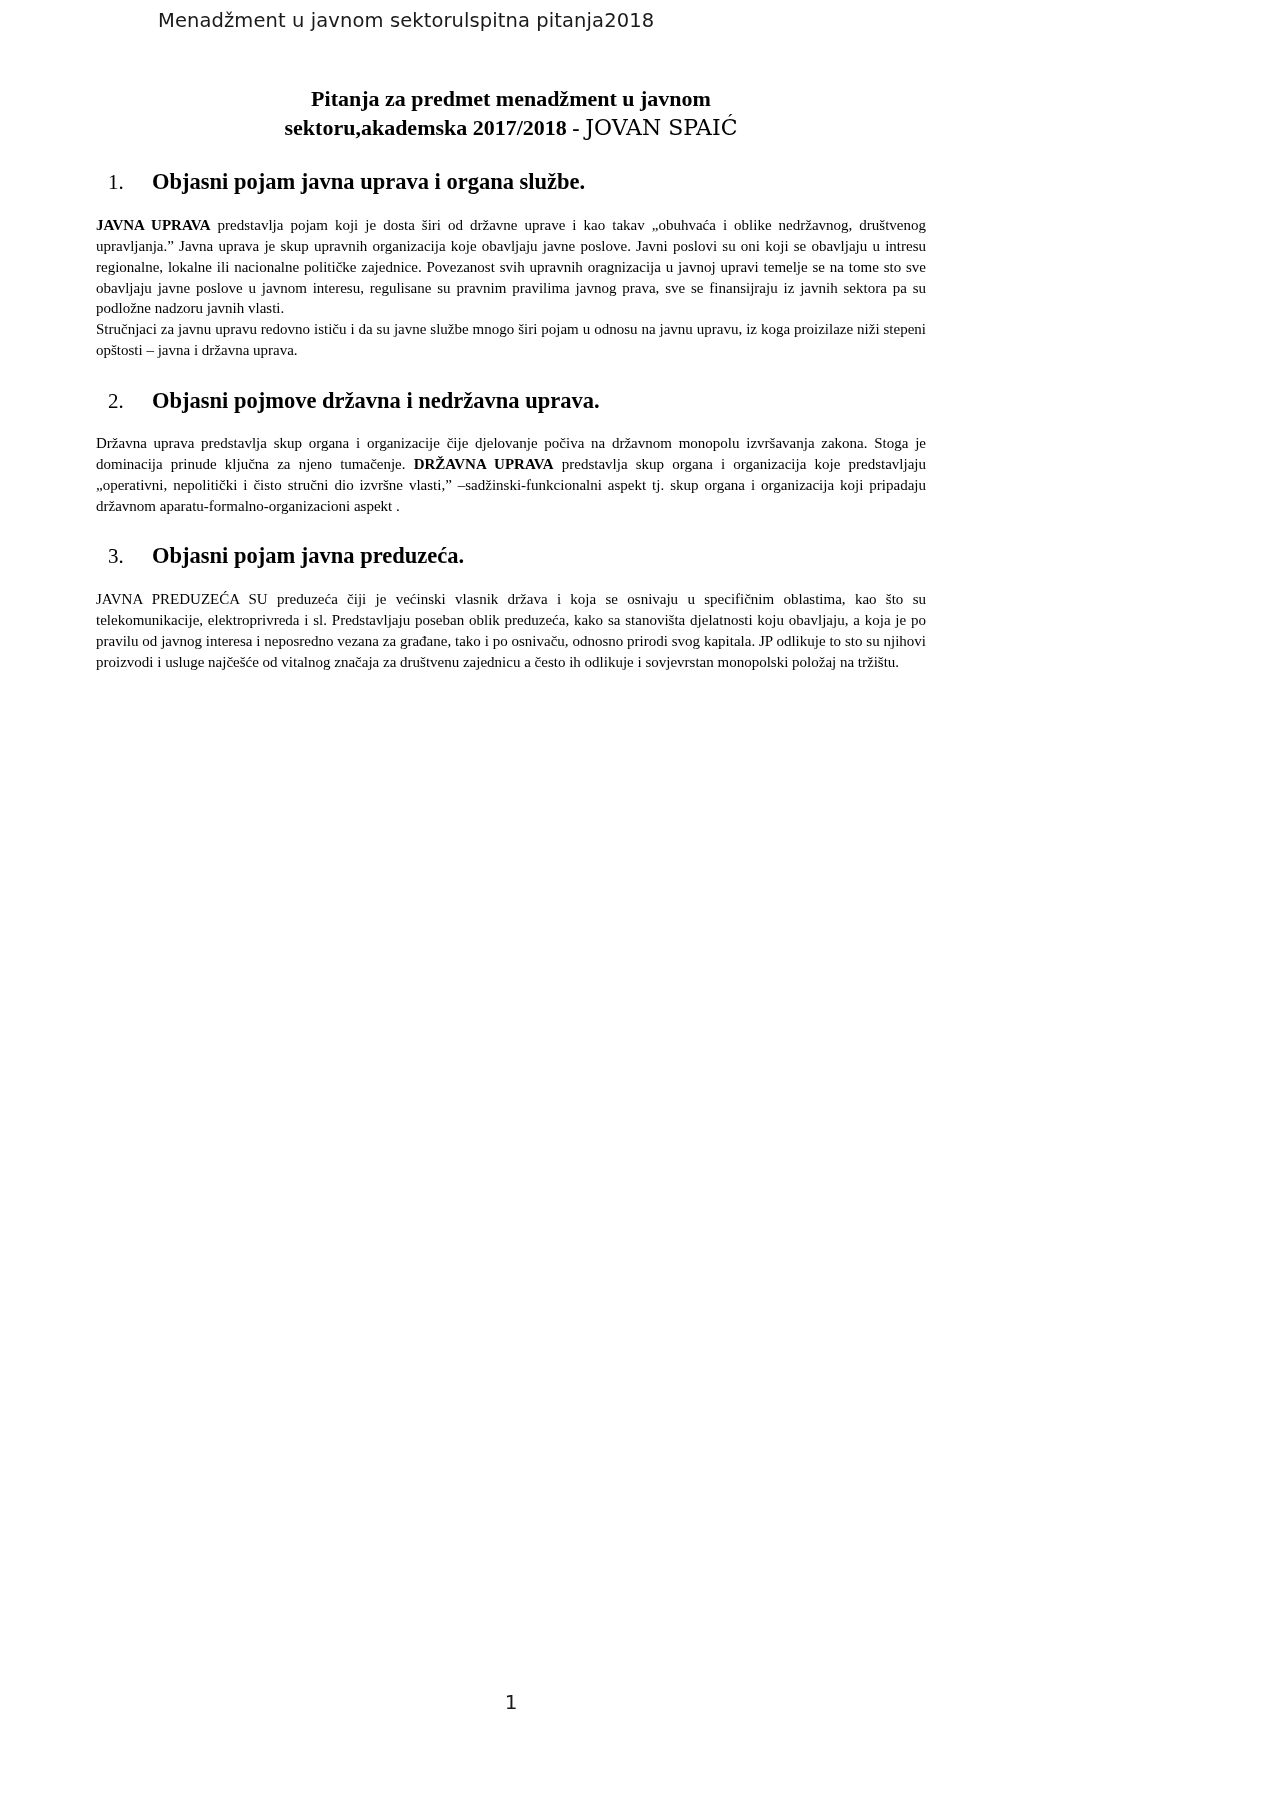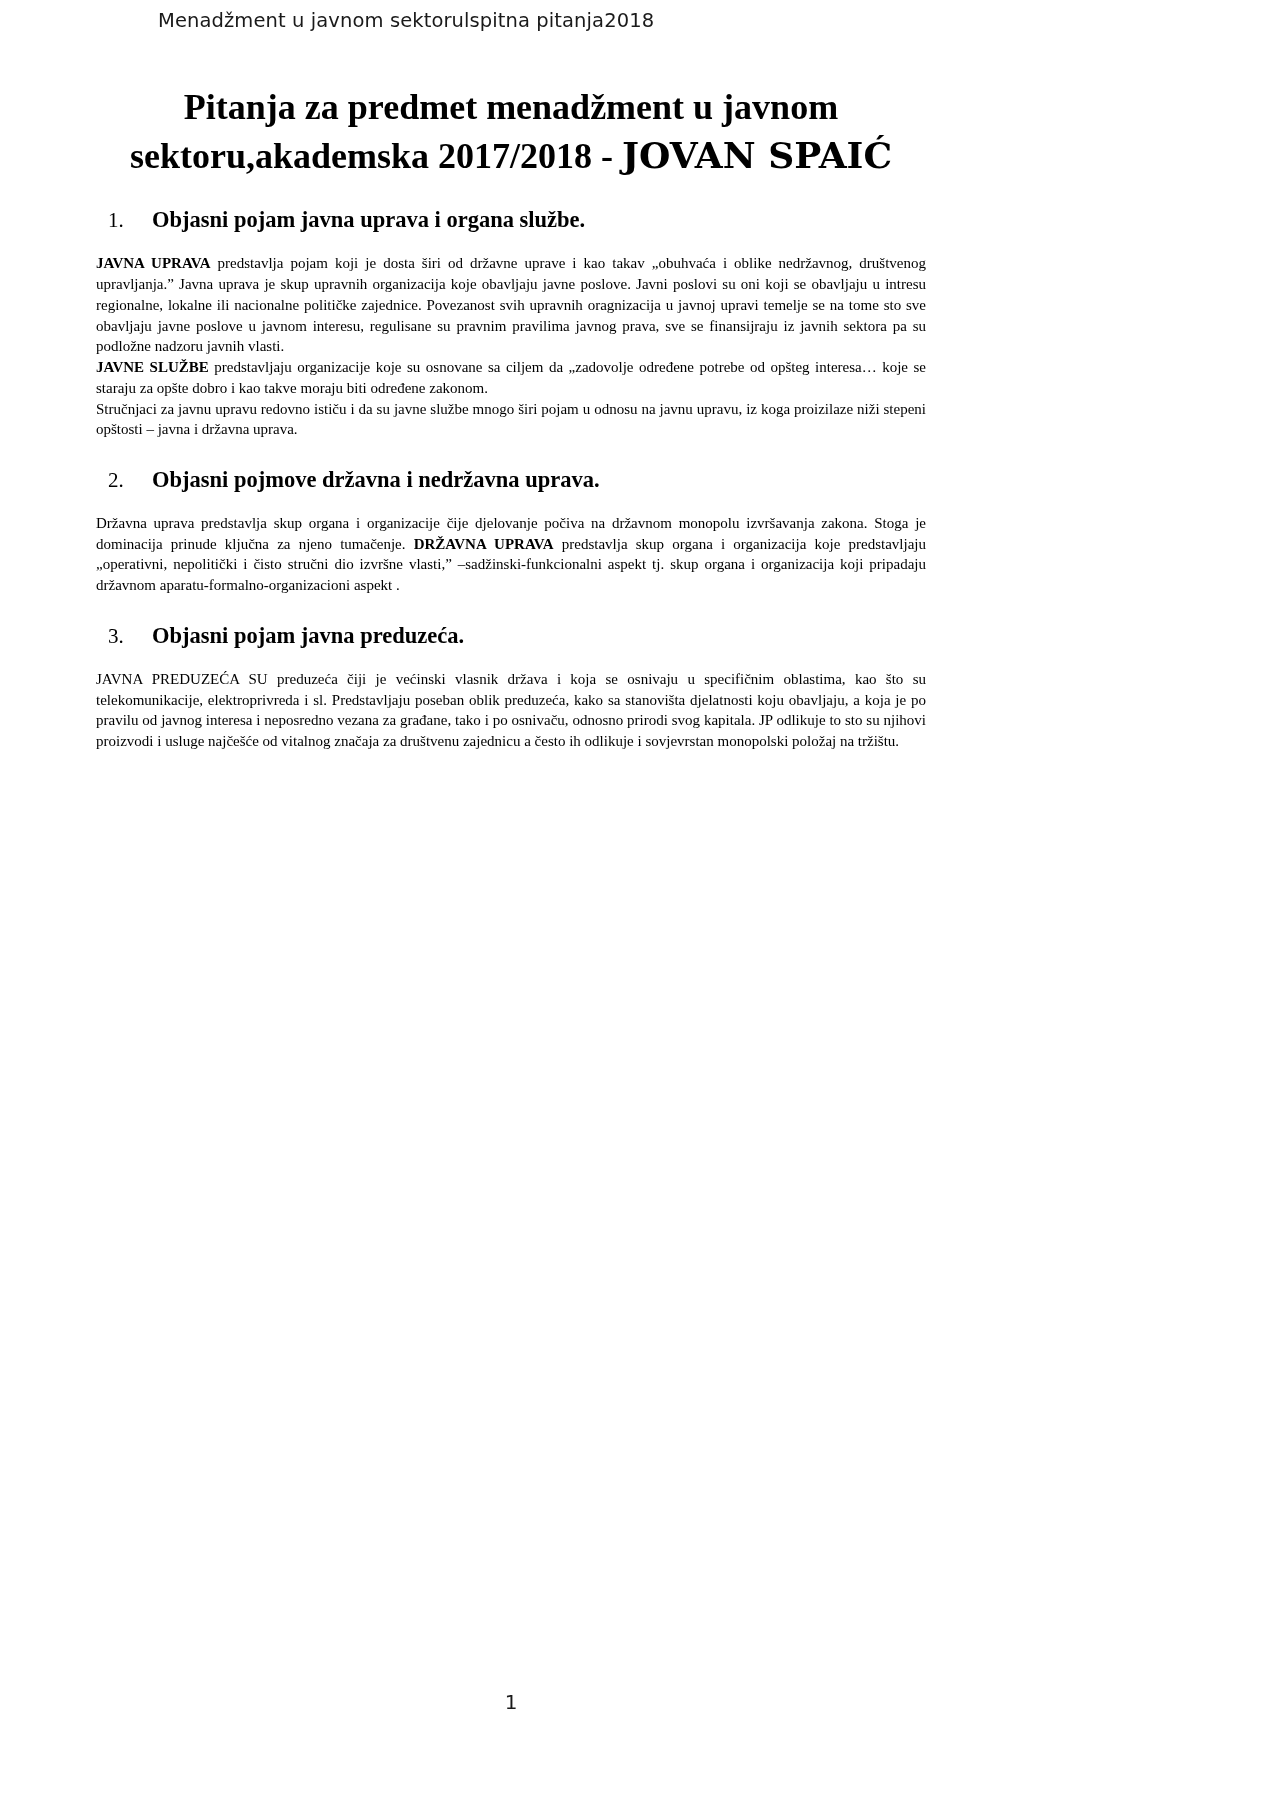--- a/index.html
+++ b/index.html
@@ -34,30 +34,30 @@
   
   .content {
     margin: 0 auto;
     width: 830px;
     padding-top: 52px;
   }
   
   .doc-title {
     text-align: center;
     font-weight: bold;
-    font-size: 36px;
+    font-size: 22px;
     line-height: 1.32;
     margin: 0 0 6px 0;
     font-family: "Liberation Serif", "DejaVu Serif", serif;
   }
   .doc-title .line1 { display: block; }
   .doc-title .line2 { display: block; }
   .title-name {
     font-family: "DejaVu Serif", "Liberation Serif", serif;
-    font-weight: bold;
+    font-weight: normal;
   }
   
   .q-heading {
     display: flex;
     align-items: baseline;
     font-weight: bold;
     font-size: 22.5px;
     line-height: 1.28;
     margin: 26px 0 18px 0;
     padding-left: 12px;
@@ -110,21 +110,20 @@
       <span class="line2"><span>sektoru,akademska 2017/2018  - </span><span class="title-name">JOVAN SPAIĆ</span></span>
     </h1>
 
     <div class="q-heading">
       <span class="q-num">1.</span>
       <span class="q-text">Objasni pojam javna uprava i organa službe.</span>
     </div>
 
     <p class="body gap-before"><b class="em">JAVNA UPRAVA</b><span> predstavlja pojam koji je dosta širi od državne uprave i kao takav „obuhvaća i oblike nedržavnog, društvenog upravljanja.” Javna uprava je skup upravnih organizacija koje obavljaju javne poslove. Javni poslovi su oni koji se obavljaju u intresu regionalne, lokalne ili nacionalne političke zajednice. Povezanost svih upravnih oragnizacija u javnoj upravi temelje se na tome sto sve obavljaju javne poslove u javnom interesu, regulisane su pravnim pravilima javnog prava, sve se finansijraju iz javnih sektora pa su podložne nadzoru javnih vlasti.</span></p>
 
-    <p class="body"><b class="em">JAVNE SLUŽBE</b><span> predstavljaju organizacije koje su osnovane sa  ciljem da „zadovolje određene potrebe od opšteg interesa… koje se staraju za opšte dobro i kao takve moraju biti određene zakonom.</span></p>
 
     <p class="body">Stručnjaci za javnu upravu redovno ističu i da su javne službe mnogo širi pojam u odnosu na javnu upravu, iz koga proizilaze niži stepeni opštosti – javna i državna uprava.</p>
 
     <div class="q-heading">
       <span class="q-num">2.</span>
       <span class="q-text">Objasni pojmove državna i nedržavna uprava.</span>
     </div>
 
     <p class="body gap-before"><span>Državna uprava predstavlja skup organa i organizacije čije djelovanje počiva na državnom monopolu izvršavanja zakona. Stoga je dominacija prinude ključna za njeno tumačenje. </span><b class="em">DRŽAVNA UPRAVA</b><span> predstavlja skup organa i organizacija koje predstavljaju „operativni, nepolitički i čisto stručni dio izvršne vlasti,” –sadžinski-funkcionalni aspekt tj. skup organa i organizacija koji pripadaju državnom aparatu-formalno-organizacioni aspekt .</span></p>
 

